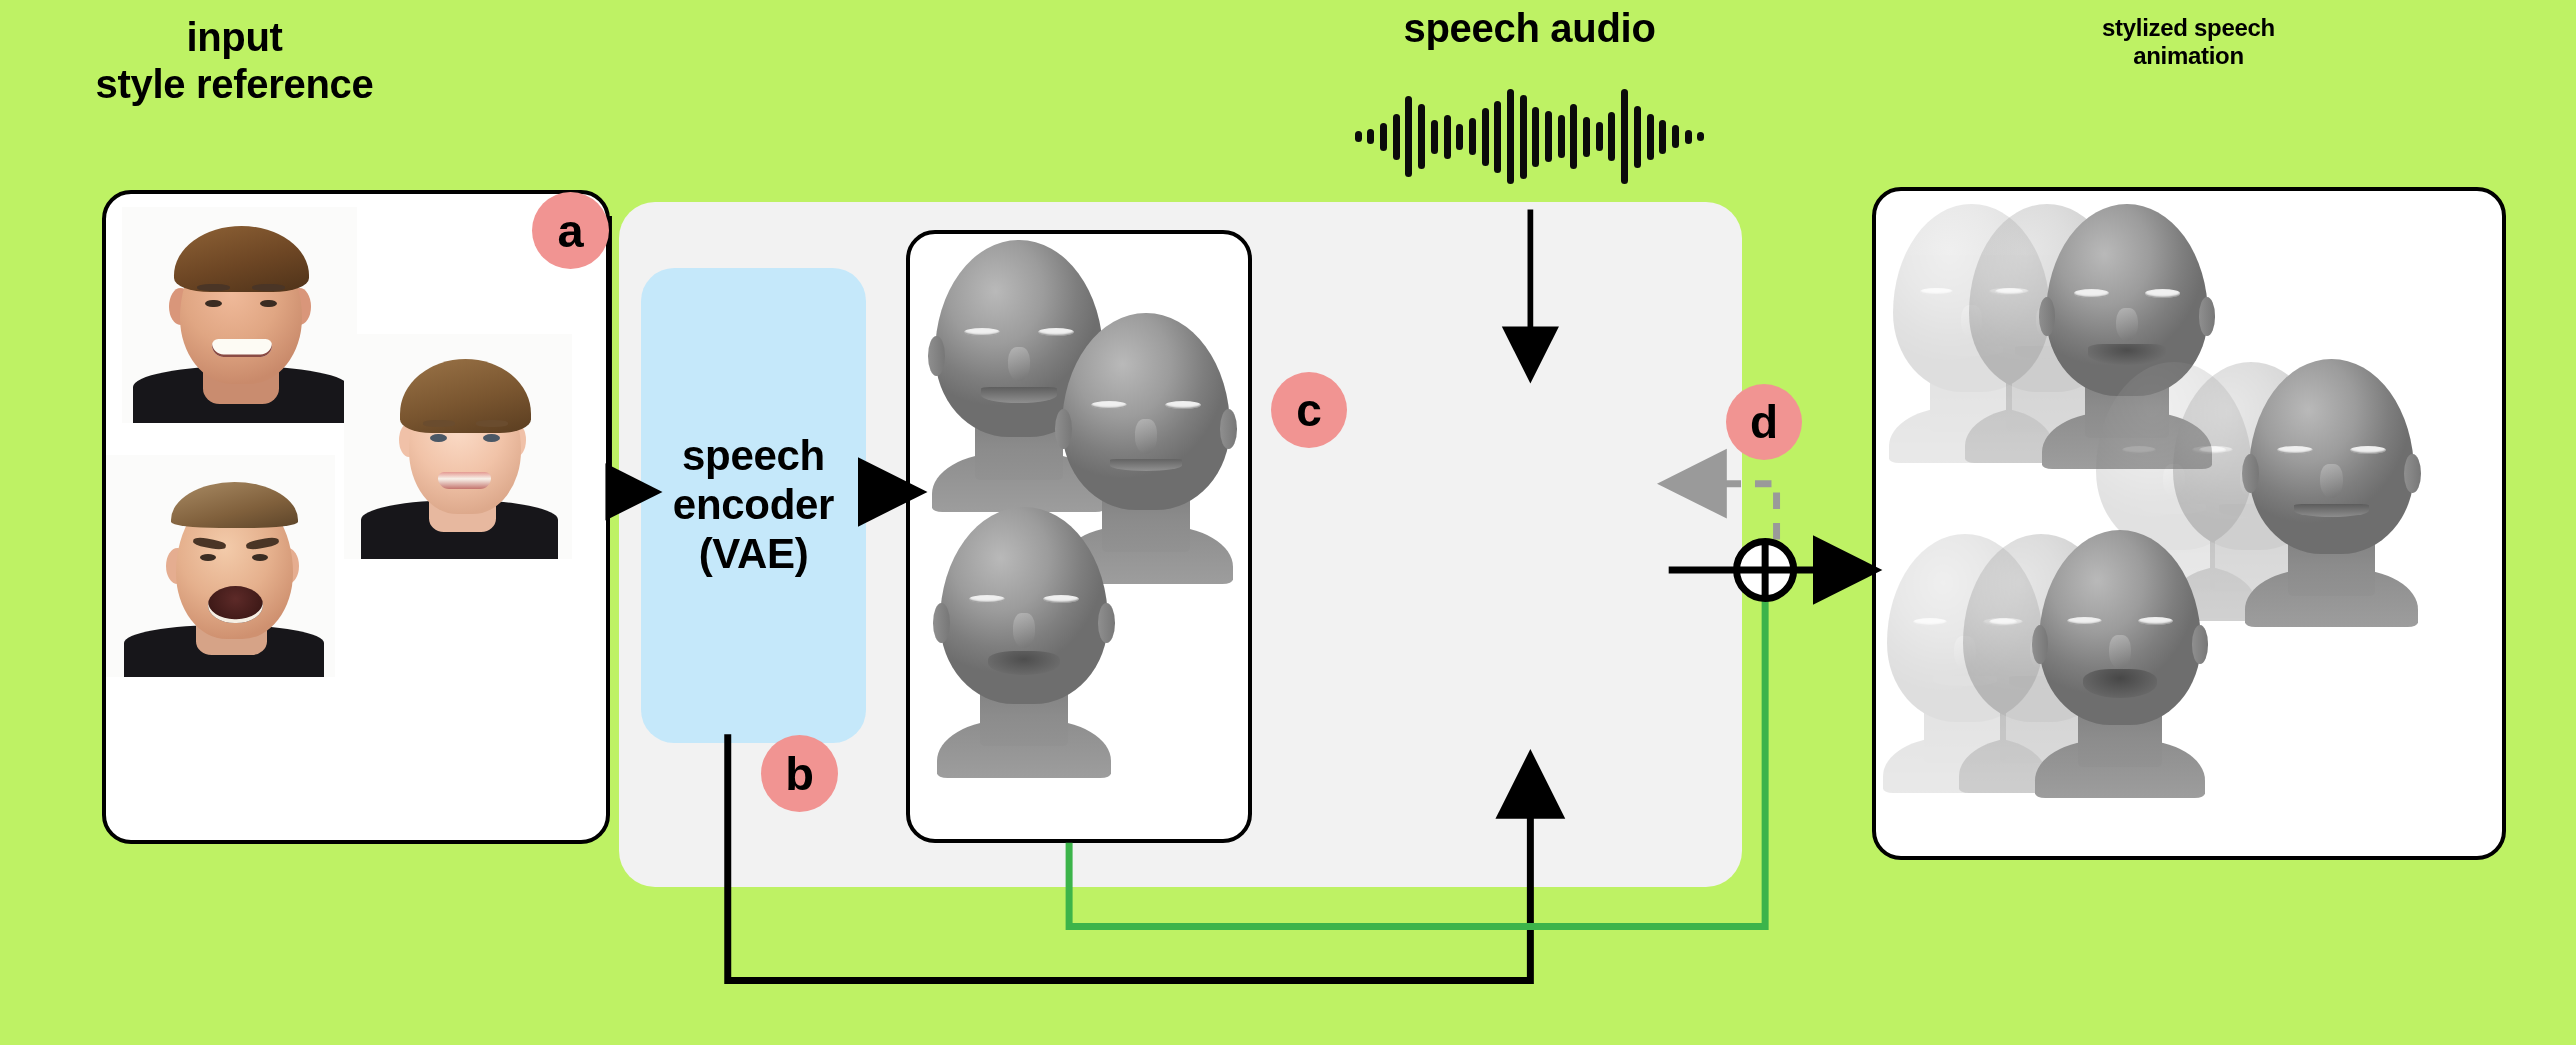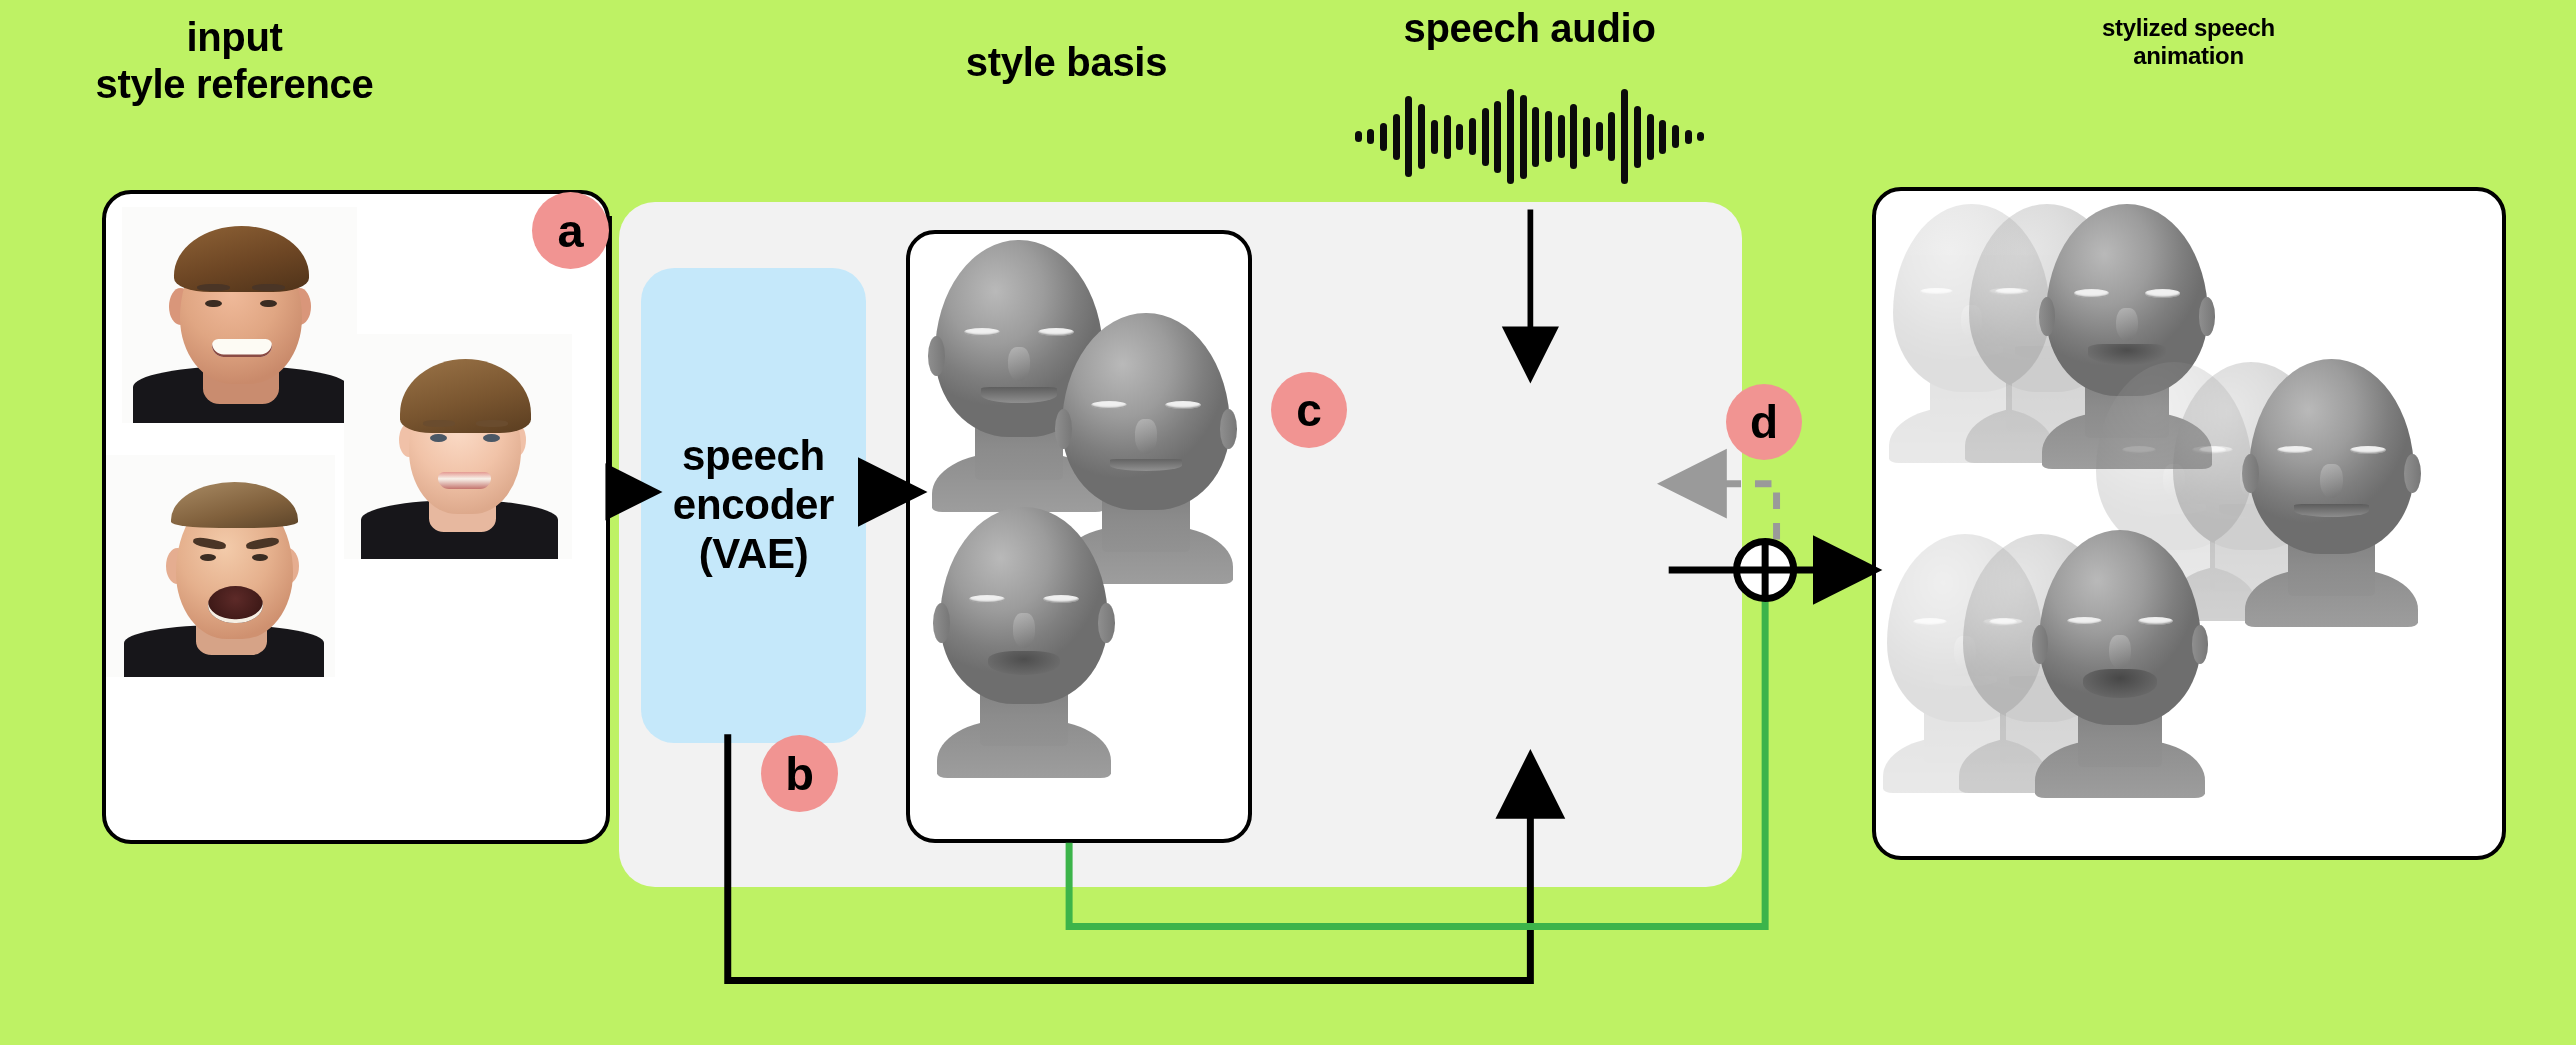--- a/index.html
+++ b/index.html
@@ -297,21 +297,20 @@
   </div>
 
   <div class="module" style="left:641px; top:268px; width:225px; height:475px; font-size:42px;">speech
 encoder
 (VAE)</div>
 
   <div class="badge" style="left:761px; top:735px; width:77px; height:77px; font-size:47px;">
     <span>b</span>
   </div>
 
-  <div class="caption" style="left:895px; top:39px; width:343px; font-size:40px;">style basis</div>
 
   <div class="card" style="left:906px; top:230px; width:346px; height:613px;">
     <div style="position:relative;width:100%;height:100%;overflow:hidden;border-radius:25px;">
 
       <div class="mesh" style="left:14px; top:6.3px; width:190px; height:266px;">
         <div class="shoulders"></div>
         <div class="neck"></div>
         <div class="cranium"></div>
         <div class="m-ear" style="left:2%;"></div>
         <div class="m-ear" style="right:2%;"></div>

